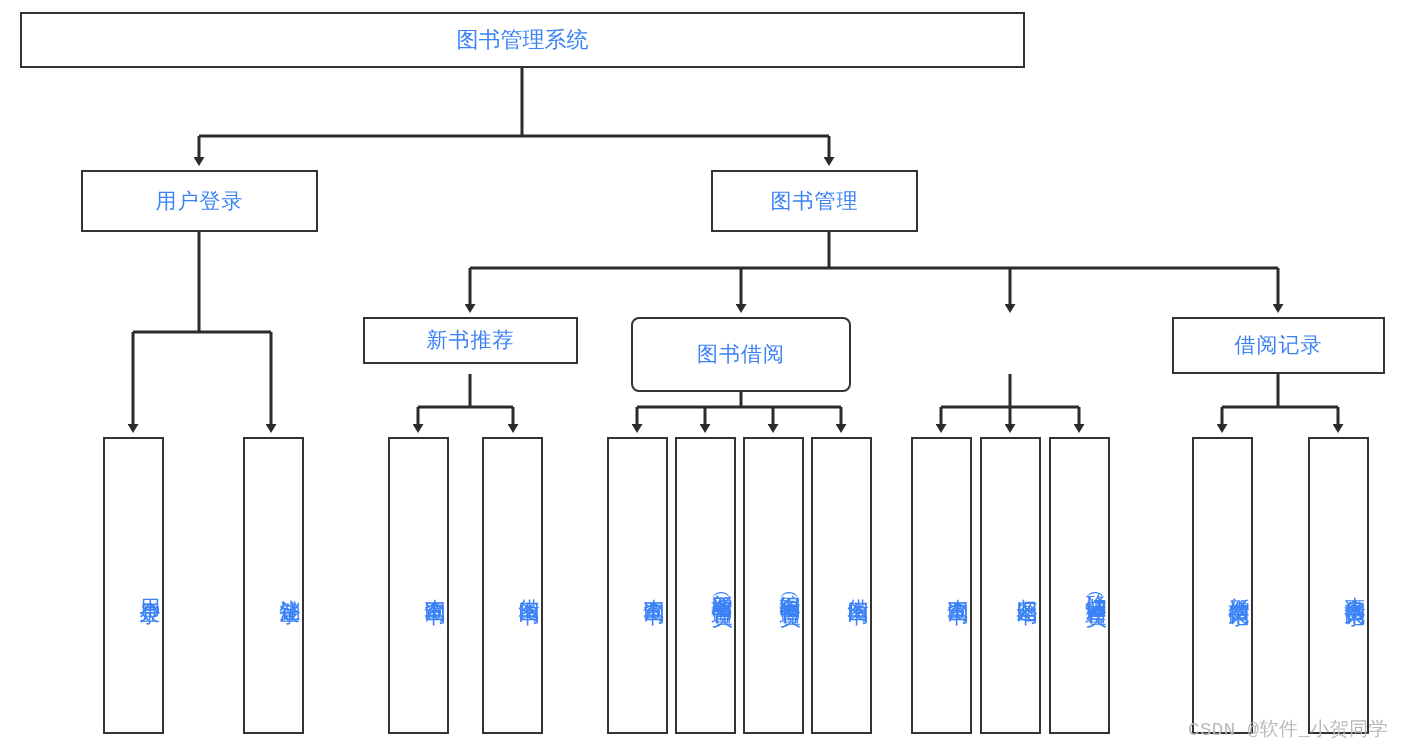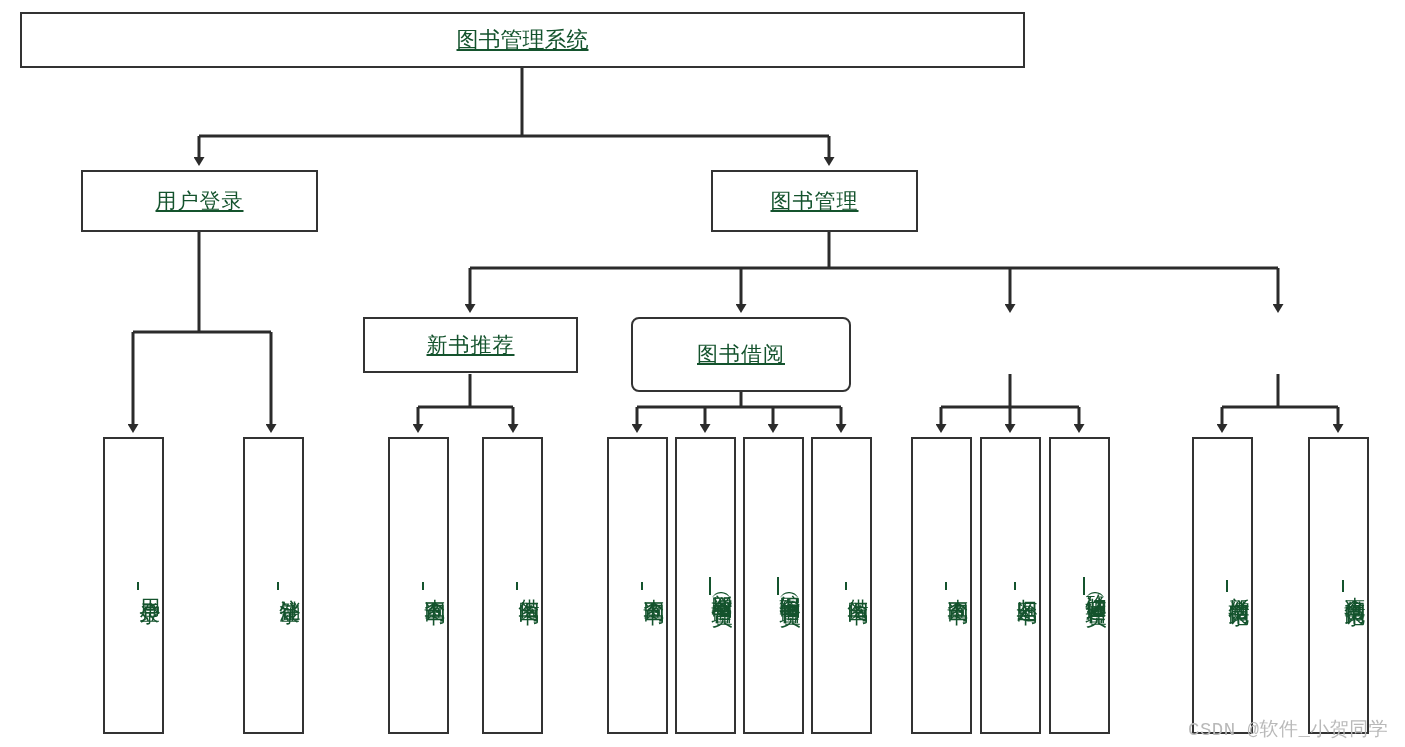--- a/index.html
+++ b/index.html
@@ -29,23 +29,22 @@
   }
   .node {
     position: absolute;
     box-sizing: border-box;
     border: 2px solid #333333;
     background: #ffffff;
     display: flex;
     align-items: center;
     justify-content: center;
     text-align: center;
-    color: #14532d;
+    color: #3b82f6;
     line-height: 1.18;
-    text-decoration: underline;
   }
   .node.h {
     font-size: 21px;
     letter-spacing: 1px;
   }
   .node.root {
     font-size: 22px;
   }
   .node.v {
     font-size: 21px;
@@ -131,25 +130,28 @@
     <span>图书管理系统</span>
   </div>
 
   <div class="node h" style="left:81px; top:170px; width:237px; height:62px;">
     <span>用户登录</span>
   </div>
   <div class="node h" style="left:711px; top:170px; width:207px; height:62px;">
     <span>图书管理</span>
   </div>
 
-  <div class="node h" style="left:363px; top:317px; width:215px; height:56px;">
+  <div class="node h" style="left:363px; top:317px; width:215px; height:47px;">
     <span>新书推荐</span>
   </div>
   <div class="node h" style="left:631px; top:317px; width:220px; height:75px;border-radius:8px;">
     <span>图书借阅</span>
+  </div>
+  <div class="node h" style="left:1172px; top:317px; width:213px; height:57px;">
+    <span>借阅记录</span>
   </div>
 
   <div class="node v" style="left:103px; top:437px; width:61px; height:297px;">
     <span class="vlabel">用户登录</span>
   </div>
   <div class="node v" style="left:243px; top:437px; width:61px; height:297px;">
     <span class="vlabel">注销登录</span>
   </div>
 
   <div class="node v" style="left:388px; top:437px; width:61px; height:297px;">

